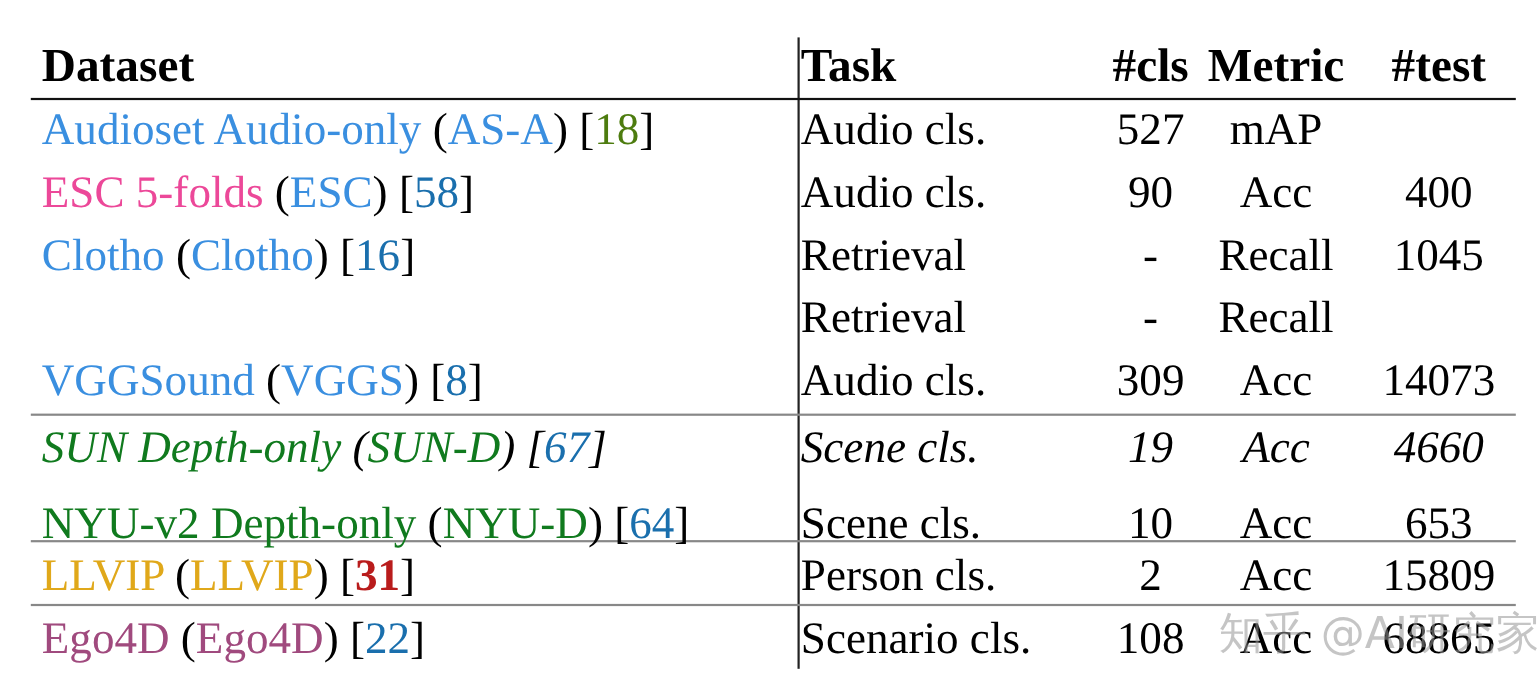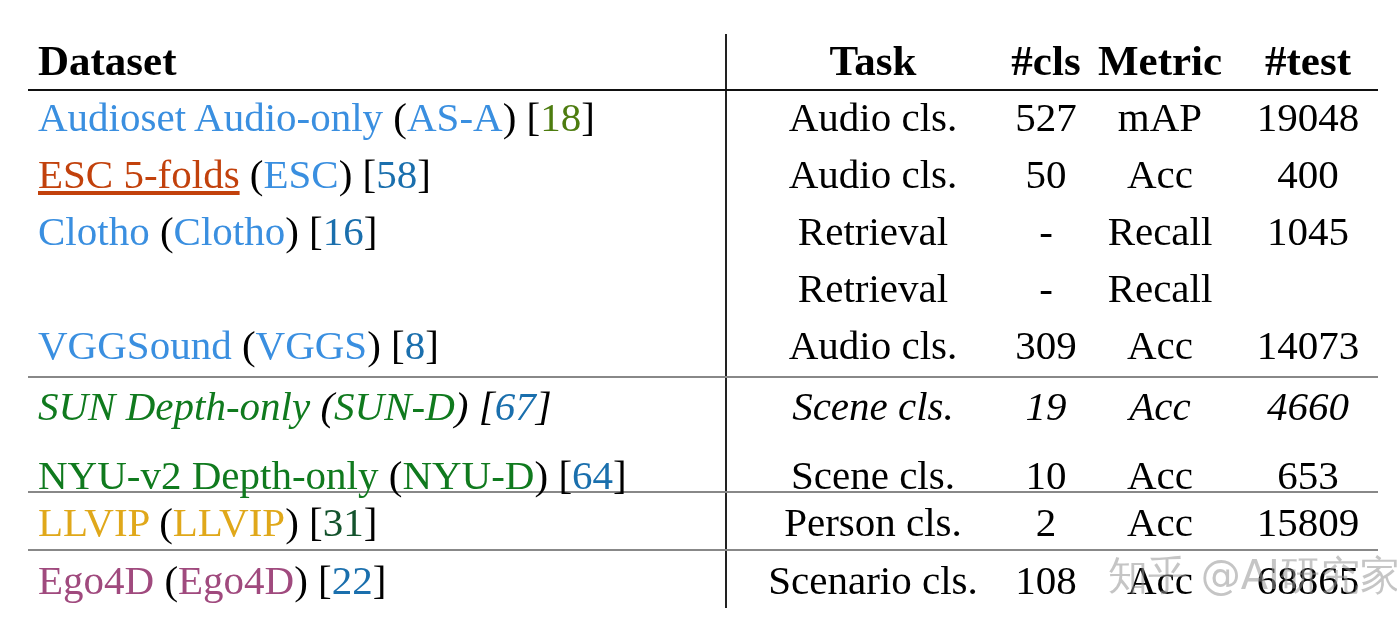--- a/index.html
+++ b/index.html
@@ -3,21 +3,21 @@
 <meta charset="utf-8">
 <style>
   html, body { margin: 0; padding: 0; background: #ffffff; }
   body { width: 1397px; height: 634px; position: relative; overflow: hidden;
          font-family: "Liberation Serif", "DejaVu Serif", serif; color: #000; }
   .table { position: absolute; left: 28px; top: 32px; width: 1350px; }
   .row { position: relative; height: 57px; }
   .hdr { height: 57px; font-weight: bold; font-size: 43px; }
   .cell { position: absolute; top: 0; line-height: 57px; white-space: nowrap; }
   .c-ds { left: 10px; font-size: 41px; }
-  .c-task { left: 700px; width: 290px; text-align: center; font-size: 41px; }
+  .c-task { left: 700px; width: 290px; font-size: 41px; }
   .c-cls { left: 968px; width: 100px; text-align: center; font-size: 41px; }
   .c-met { left: 1070px; width: 124px; text-align: center; font-size: 41px; }
   .c-test { left: 1214px; width: 132px; text-align: center; font-size: 41px; }
   .hdr .cell { font-size: 43px; font-family: Liberation Serif, serif; }
   .vline { position: absolute; left: 725px; top: 34px; width: 2px; height: 574px; background: #222; }
   .hline-thick { position: absolute; left: 28px; width: 1350px; height: 2px; background: #111; }
   .hline-thin { position: absolute; left: 28px; width: 1350px; height: 2px; background: #888; }
   .ref { color: #1a6fad; }
   .watermark { position: absolute; left: 1108px; top: 548px; font-family: "DejaVu Sans", sans-serif;
                font-size: 40px; color: rgba(150,150,150,0.55); white-space: nowrap; pointer-events: none; }
@@ -38,26 +38,25 @@
     <span class="cell c-cls">#cls</span>
     <span class="cell c-met">Metric</span>
     <span class="cell c-test">#test</span>
   </div>
   <div id="body-rows">
       <div class="row" style="position: absolute; left: 0px; width: 1350px; top: 57px;">
         <span class="cell c-ds"><span style="color: rgb(58, 143, 224);">Audioset Audio-only</span><span> (</span><span style="color: rgb(58, 143, 224);">AS-A</span><span>) [</span><span class="ref" style="color: #4d7c0f;">18</span><span>]</span></span>
         <span class="cell c-task">Audio cls.</span>
         <span class="cell c-cls">527</span>
         <span class="cell c-met">mAP</span>
-        <span class="cell c-test">19048</span>
       </div>
       <div class="row" style="position: absolute; left: 0px; width: 1350px; top: 114px;">
-        <span class="cell c-ds"><span style="color: #c2410c; text-decoration: underline;">ESC 5-folds</span><span> (</span><span style="color: rgb(58, 143, 224);">ESC</span><span>) [</span><span class="ref" style="color: rgb(26, 111, 173);">58</span><span>]</span></span>
+        <span class="cell c-ds"><span style="color: #ec4899;">ESC 5-folds</span><span> (</span><span style="color: rgb(58, 143, 224);">ESC</span><span>) [</span><span class="ref" style="color: rgb(26, 111, 173);">58</span><span>]</span></span>
         <span class="cell c-task">Audio cls.</span>
-        <span class="cell c-cls">50</span>
+        <span class="cell c-cls">90</span>
         <span class="cell c-met">Acc</span>
         <span class="cell c-test">400</span>
       </div>
       <div class="row" style="position: absolute; left: 0px; width: 1350px; top: 171px;">
         <span class="cell c-ds"><span style="color: rgb(58, 143, 224);">Clotho</span><span> (</span><span style="color: rgb(58, 143, 224);">Clotho</span><span>) [</span><span class="ref" style="color: rgb(26, 111, 173);">16</span><span>]</span></span>
         <span class="cell c-task">Retrieval</span>
         <span class="cell c-cls">-</span>
         <span class="cell c-met">Recall</span>
         <span class="cell c-test">1045</span>
       </div>
@@ -81,21 +80,21 @@
         <span class="cell c-test">4660</span>
       </div>
       <div class="row" style="position: absolute; left: 0px; width: 1350px; top: 415px;">
         <span class="cell c-ds"><span style="color: rgb(16, 122, 30);">NYU-v2 Depth-only</span><span> (</span><span style="color: rgb(16, 122, 30);">NYU-D</span><span>) [</span><span class="ref" style="color: rgb(26, 111, 173);">64</span><span>]</span></span>
         <span class="cell c-task">Scene cls.</span>
         <span class="cell c-cls">10</span>
         <span class="cell c-met">Acc</span>
         <span class="cell c-test">653</span>
       </div>
       <div class="row" style="position: absolute; left: 0px; width: 1350px; top: 462px;">
-        <span class="cell c-ds"><span style="color: rgb(224, 168, 26);">LLVIP</span><span> (</span><span style="color: rgb(224, 168, 26);">LLVIP</span><span>) [</span><span class="ref" style="color: #14532d;">31</span><span>]</span></span>
+        <span class="cell c-ds"><span style="color: rgb(224, 168, 26);">LLVIP</span><span> (</span><span style="color: rgb(224, 168, 26);">LLVIP</span><span>) [</span><span class="ref" style="color: #b91c1c; font-weight: bold;">31</span><span>]</span></span>
         <span class="cell c-task">Person cls.</span>
         <span class="cell c-cls">2</span>
         <span class="cell c-met">Acc</span>
         <span class="cell c-test">15809</span>
       </div>
       <div class="row" style="position: absolute; left: 0px; width: 1350px; top: 520px;">
         <span class="cell c-ds"><span style="color: rgb(160, 74, 126);">Ego4D</span><span> (</span><span style="color: rgb(160, 74, 126);">Ego4D</span><span>) [</span><span class="ref" style="color: rgb(26, 111, 173);">22</span><span>]</span></span>
         <span class="cell c-task">Scenario cls.</span>
         <span class="cell c-cls">108</span>
         <span class="cell c-met">Acc</span>

